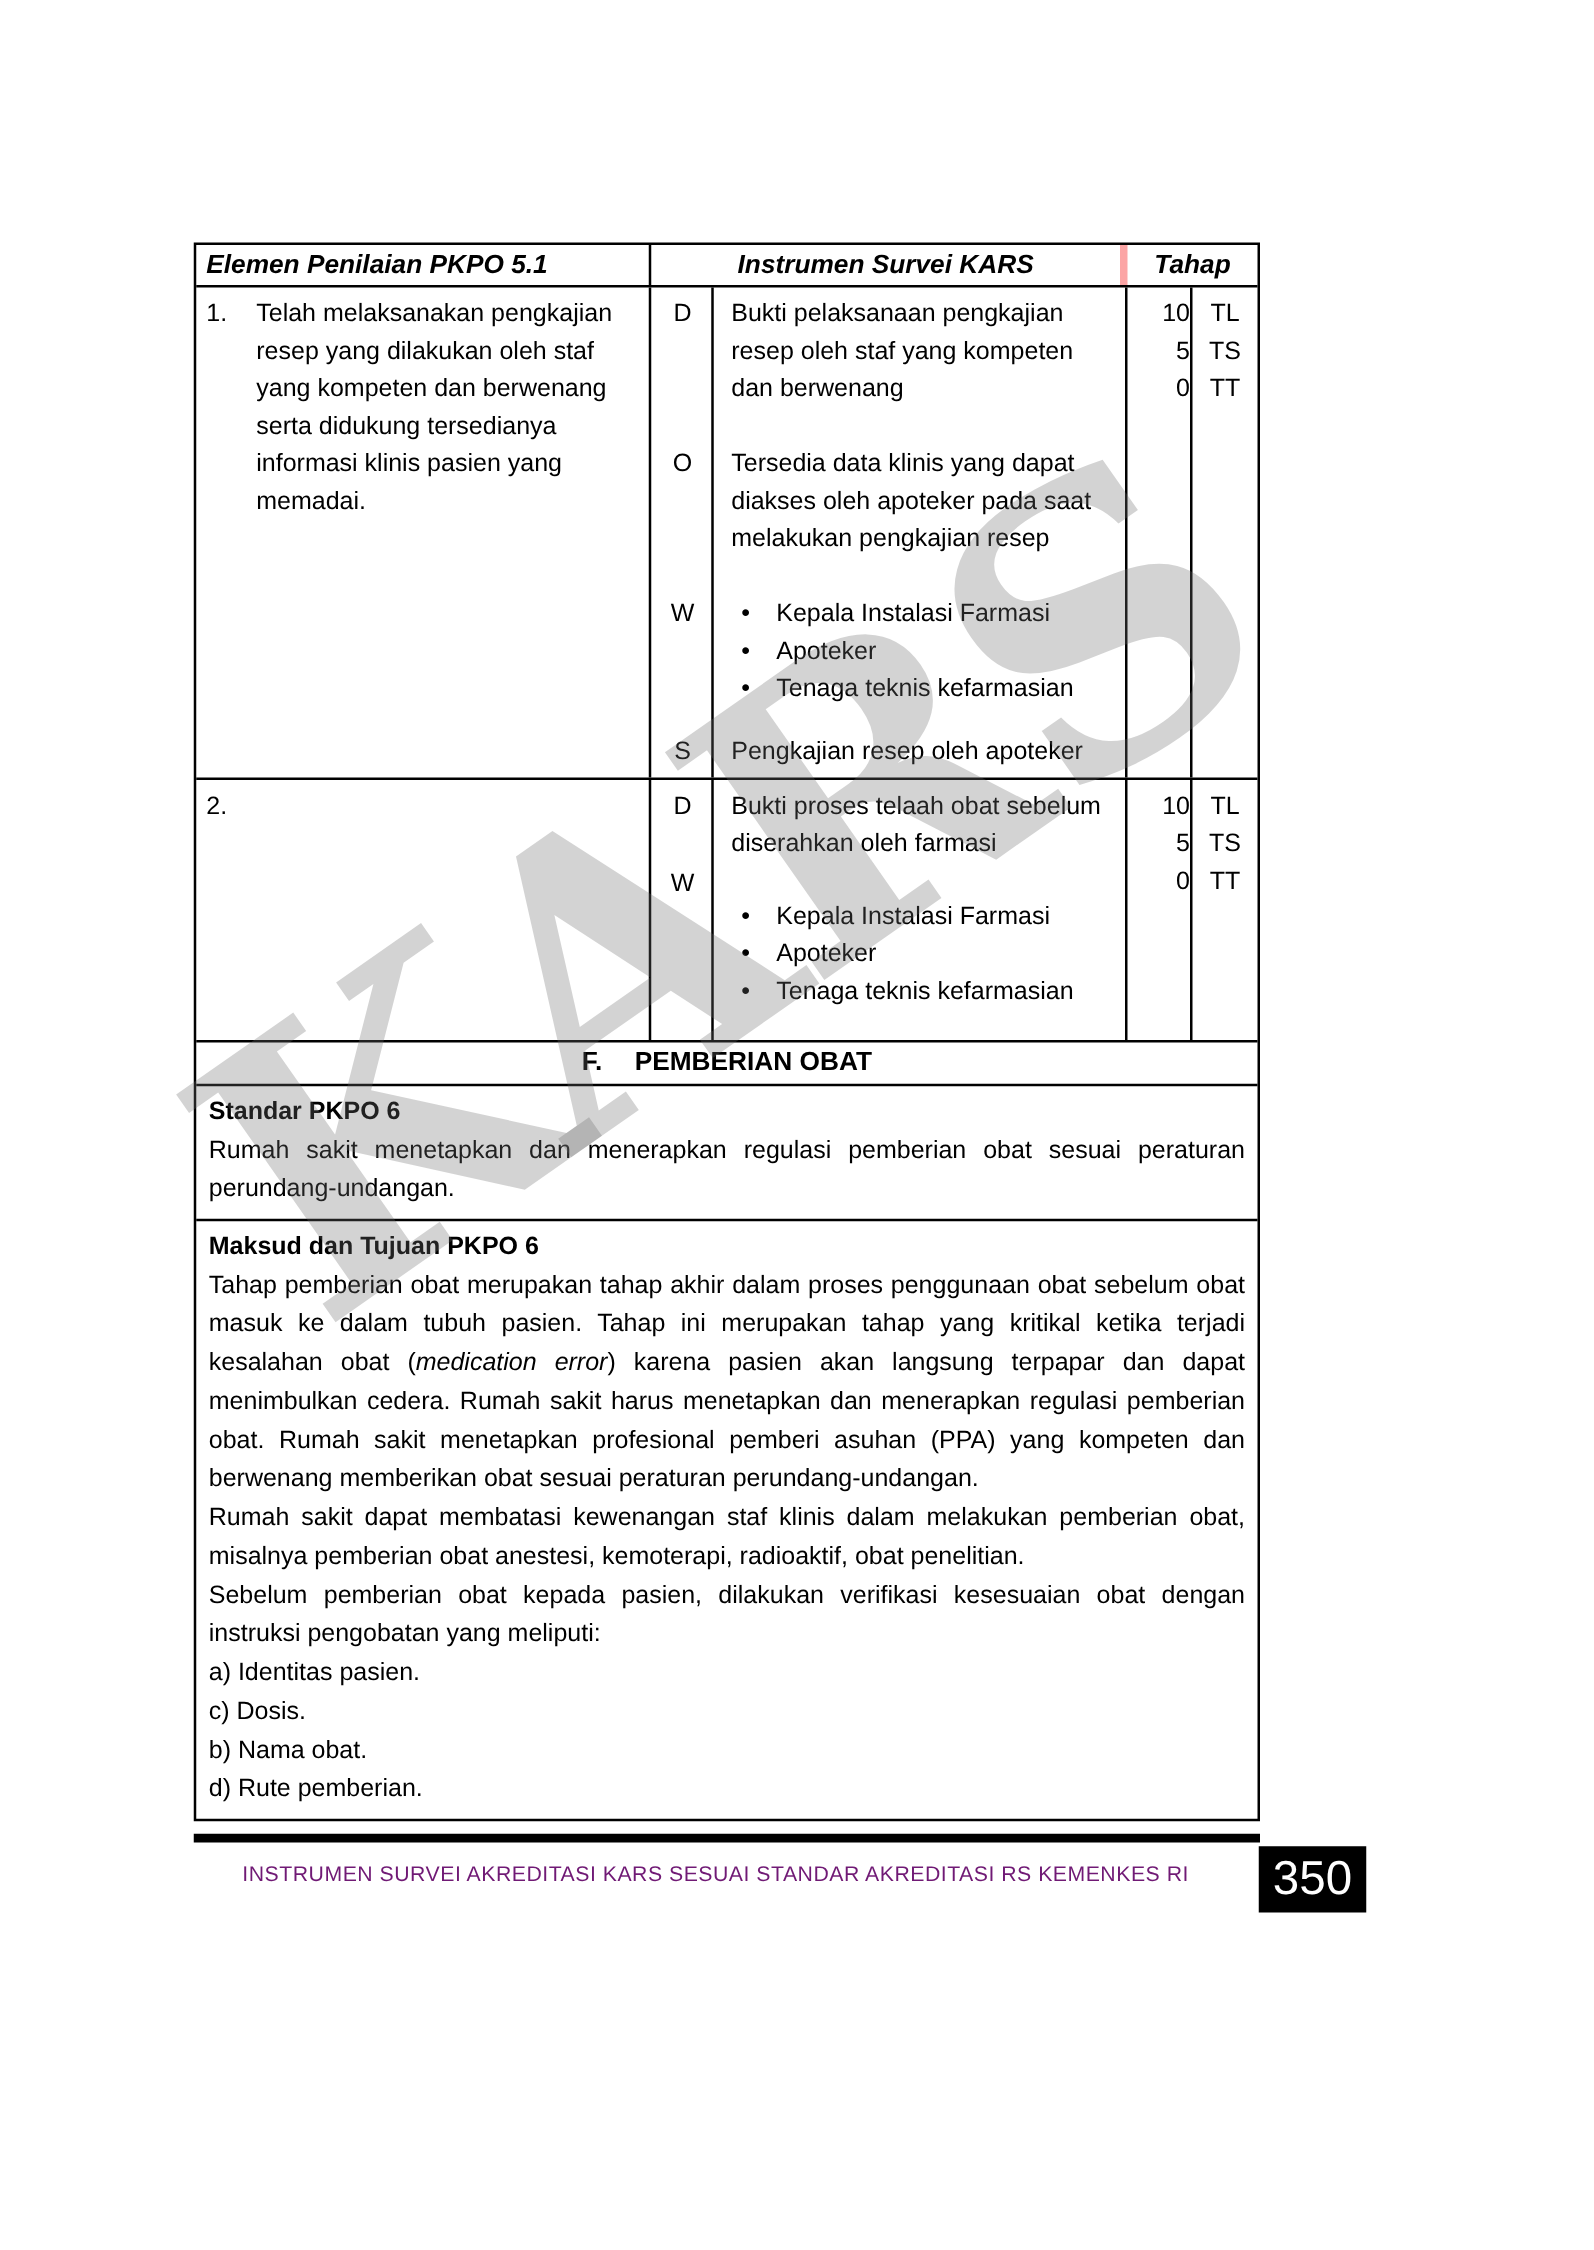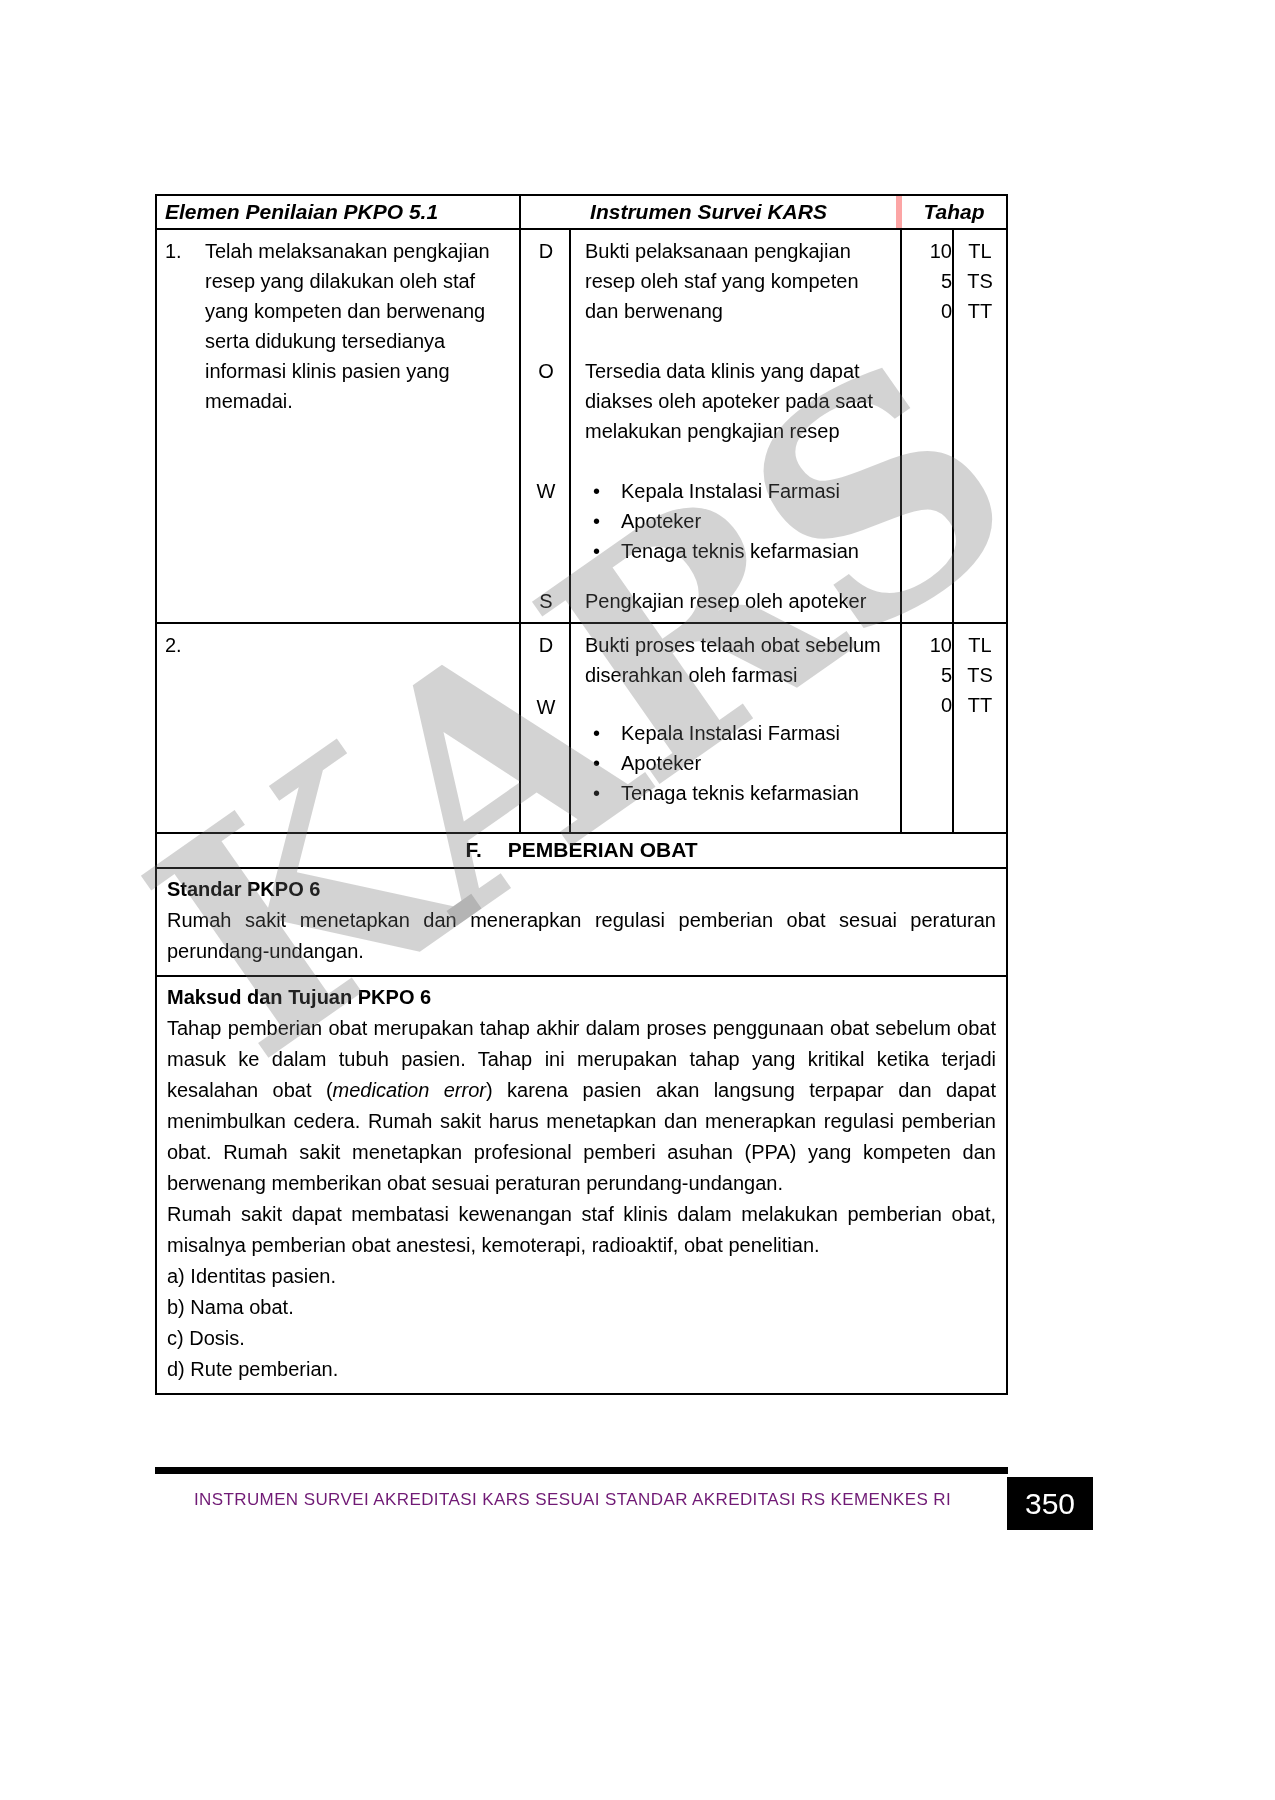--- a/index.html
+++ b/index.html
@@ -110,21 +110,21 @@
   }
   .page-num {
     position: absolute;
     left: 1007px; top: 1477px;
     width: 86px; height: 53px;
     background: #000;
     color: #fff;
     display: flex;
     align-items: center;
     justify-content: center;
-    font-size: 30px;
+    font-size: 38px;
     z-index: 2;
   }
 </style>
 </head>
 <body>
 
 <div class="page">
 
   <div class="watermark">KARS</div>
 
@@ -216,23 +216,24 @@
 
     <div class="trow block-row">
       <div class="block-title">Standar PKPO 6</div>
       <div class="just">Rumah sakit menetapkan dan menerapkan regulasi pemberian obat sesuai peraturan perundang-undangan.</div>
     </div>
 
     <div class="trow block-row">
       <div class="block-title">Maksud dan Tujuan PKPO 6</div>
       <p class="just"><span>Tahap pemberian obat merupakan tahap akhir dalam proses penggunaan obat sebelum obat masuk ke dalam tubuh pasien. Tahap ini merupakan tahap yang kritikal ketika terjadi kesalahan obat (</span><em>medication error</em><span>) karena pasien akan langsung terpapar dan dapat menimbulkan cedera. Rumah sakit harus menetapkan dan menerapkan regulasi pemberian obat. Rumah sakit menetapkan profesional pemberi asuhan (PPA) yang kompeten dan berwenang memberikan obat sesuai peraturan perundang-undangan.</span></p>
       <p class="just">Rumah sakit dapat membatasi kewenangan staf klinis dalam melakukan pemberian obat, misalnya pemberian obat anestesi, kemoterapi, radioaktif, obat penelitian.</p>
+      <p class="just">Sebelum pemberian obat kepada pasien, dilakukan verifikasi kesesuaian obat dengan instruksi pengobatan yang meliputi:</p>
       <div class="plainline">a) Identitas pasien.</div>
+      <div class="plainline">c) Dosis.</div>
       <div class="plainline">b) Nama obat.</div>
-      <div class="plainline">c) Dosis.</div>
       <div class="plainline">d) Rute pemberian.</div>
     </div>
 
   </div>
 
   <div class="footer-bar"></div>
   <div class="footer-text">INSTRUMEN SURVEI AKREDITASI KARS SESUAI STANDAR AKREDITASI RS KEMENKES RI</div>
   <div class="page-num">350</div>
 
 </div>

